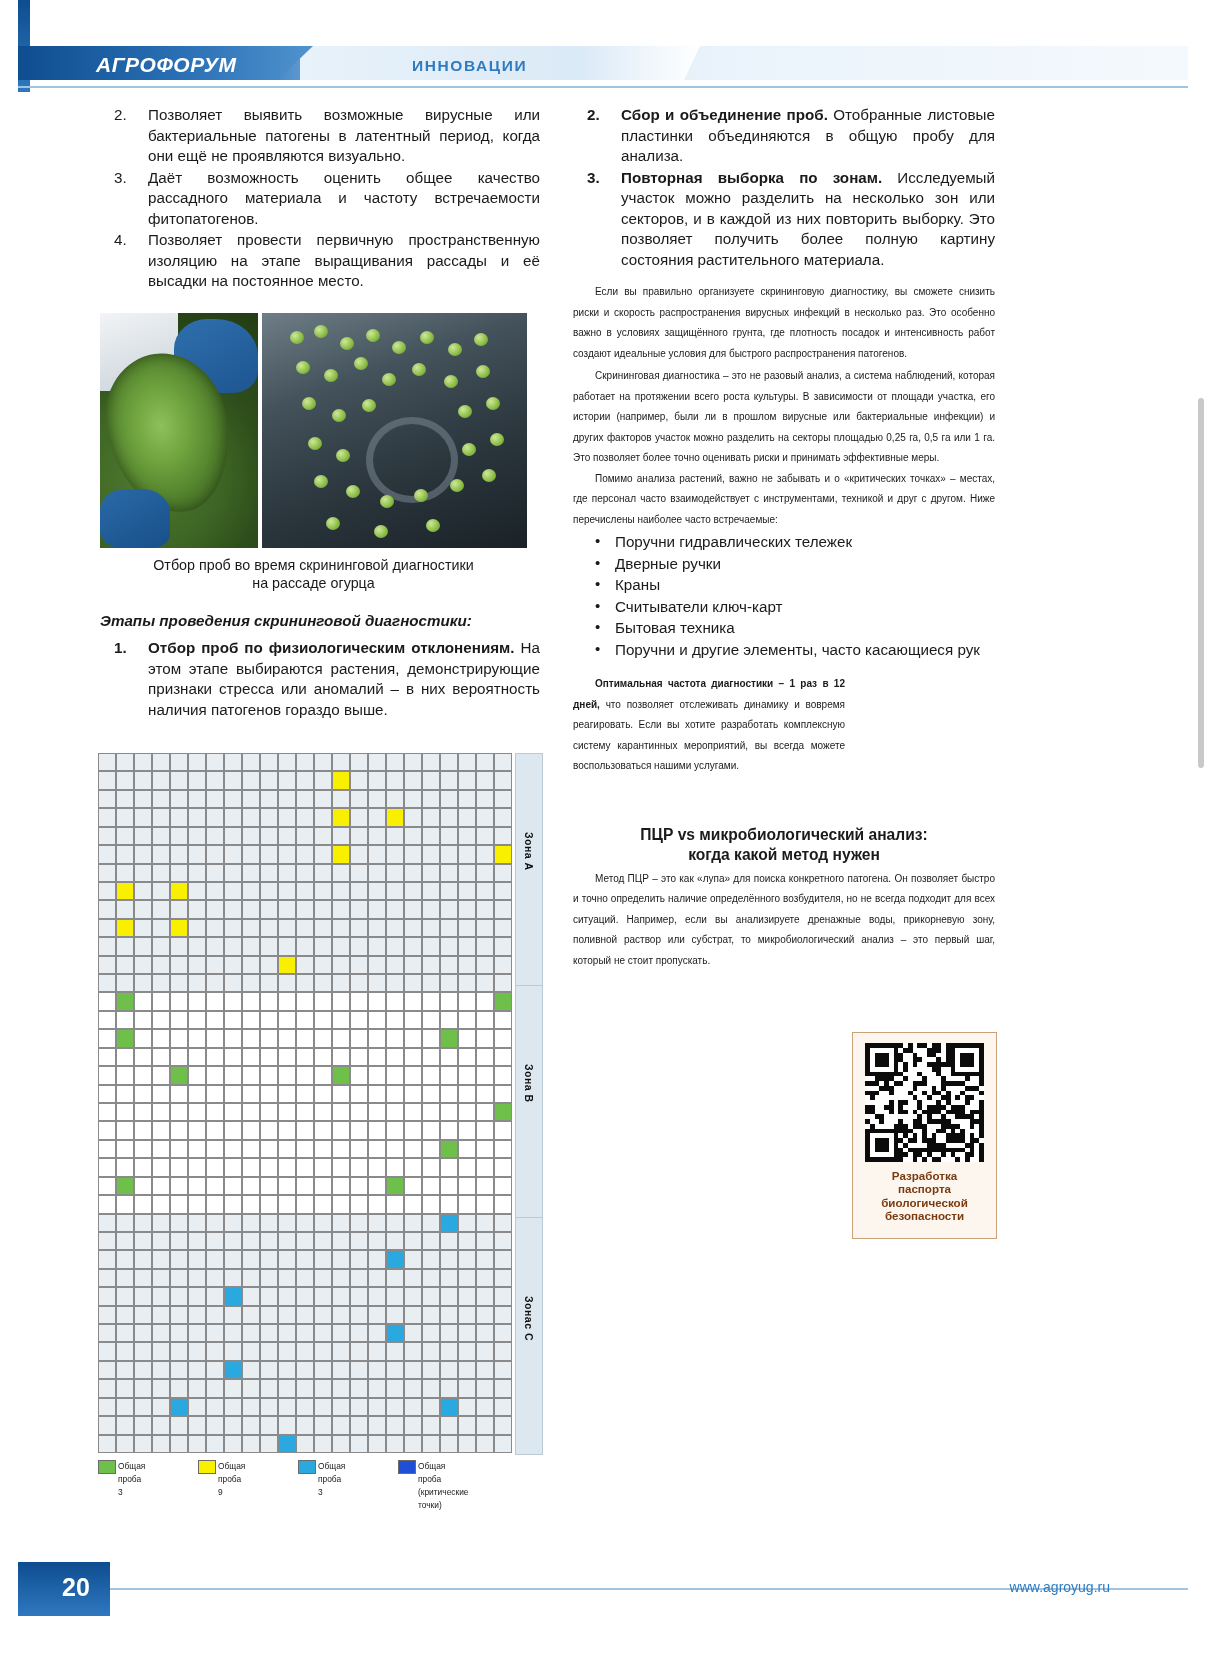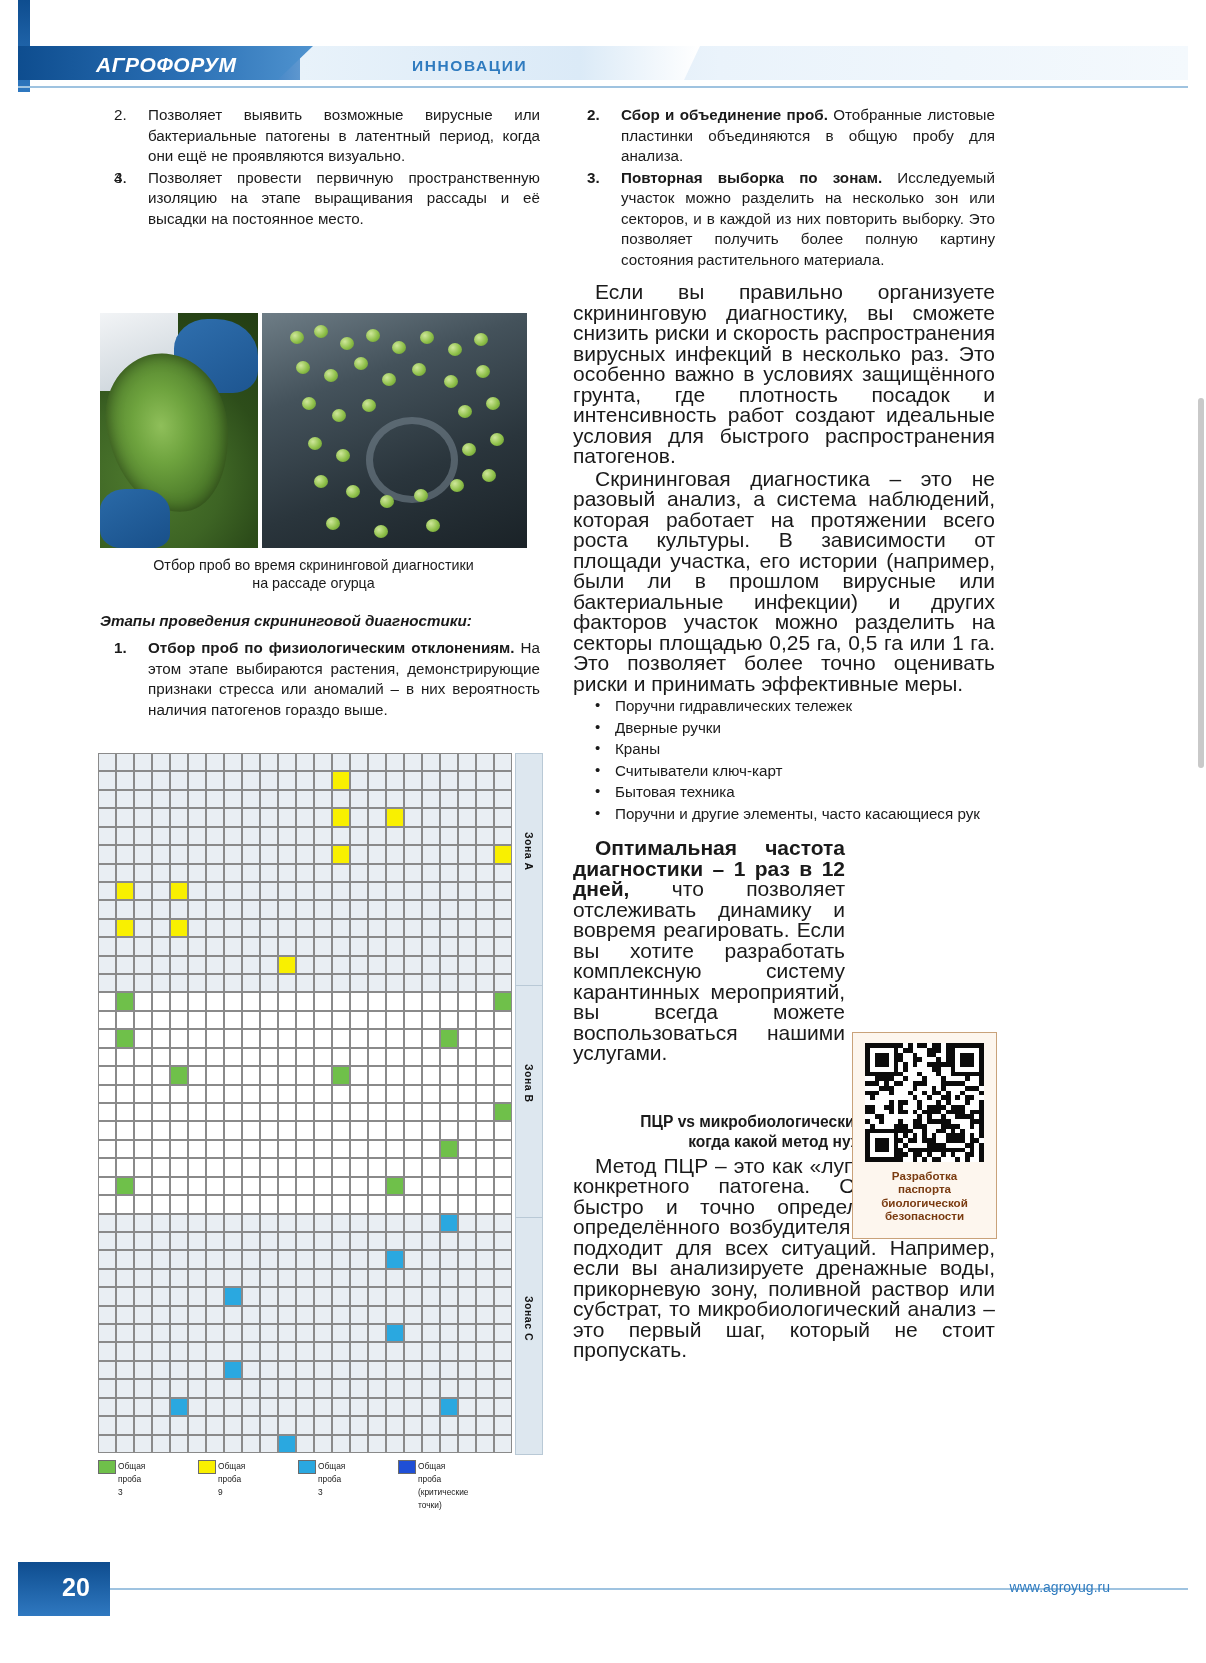--- a/index.html
+++ b/index.html
@@ -46,21 +46,21 @@
   .left-edge {
     position:absolute; left:18px; top:0px; width:12px; height:92px;
     background:linear-gradient(180deg,#0e4d8f,#2f78c0);
   }
 
   
   .col-left { position:absolute; left:100px; top:105px; width:440px; }
   .col-right { position:absolute; left:573px; top:105px; width:422px; }
 
   p.body, li.body, .body {
-    font-size:21px; line-height:20.5px; text-align:justify;
+    font-size:10px; line-height:20.5px; text-align:justify;
     margin:0 0 0 0;
   }
   .indent { text-indent:22px; }
 
   ol.num { list-style:none; margin:0; padding:0; }
   ol.num li {
     position:relative; padding-left:48px; margin-bottom:1px;
     font-size:15.2px; line-height:20.5px; text-align:justify;
   }
   ol.num li .n {
@@ -196,20 +196,21 @@
 </div>
 
 <div class="col-left">
   <ol class="num">
     <li class="plain">
       <span class="n">2.</span>
       <span>Позволяет выявить возможные вирусные или бактериальные патогены в латентный период, когда они ещё не проявляются визуально.</span>
     </li>
     <li class="plain">
       <span class="n">3.</span>
+      <span>Даёт возможность оценить общее качество рассадного материала и частоту встречаемости фитопатогенов.</span>
     </li>
     <li class="plain">
       <span class="n">4.</span>
       <span>Позволяет провести первичную пространственную изоляцию на этапе выращивания рассады и её высадки на постоянное место.</span>
     </li>
   </ol>
 </div>
 
 <div class="photos">
   <div class="photo photo-a">
@@ -1188,20 +1189,21 @@
     <li>
       <span class="n">3.</span>
       <span class="b">Повторная выборка по зонам.</span><span> Исследуемый участок можно разделить на несколько зон или секторов, и в каждой из них повторить выборку. Это позволяет получить более полную картину состояния растительного материала.</span>
     </li>
   </ol>
 
   <p class="body indent" style="margin-top:12px;">Если вы правильно организуете скрининговую диагностику, вы сможете снизить риски и скорость распространения вирусных инфекций в несколько раз. Это особенно важно в условиях защищённого грунта, где плотность посадок и интенсивность работ создают идеальные условия для быстрого распространения патогенов.</p>
   <p class="body indent" style="margin-top:2px;">Скрининговая диагностика – это не разовый анализ, а система наблюдений, которая работает на протяжении всего роста культуры. В зависимости от площади участка, его истории (например, были ли в прошлом вирусные или бактериальные инфекции) и других факторов участок можно разделить на секторы площадью 0,25 га, 0,5 га или 1 га. Это позволяет более точно оценивать риски и принимать эффективные меры.</p>
 
 
+  <p class="body indent">Помимо анализа растений, важно не забывать и о «критических точках» – местах, где персонал часто взаимодействует с инструментами, техникой и друг с другом. Ниже перечислены наиболее часто встречаемые:</p>
 
   <ul class="dots" style="margin-top:2px;">
     <li><span class="d">•</span><span>Поручни гидравлических тележек</span></li>
     <li><span class="d">•</span><span>Дверные ручки</span></li>
     <li><span class="d">•</span><span>Краны</span></li>
     <li><span class="d">•</span><span>Считыватели ключ-карт</span></li>
     <li><span class="d">•</span><span>Бытовая техника</span></li>
     <li><span class="d">•</span><span>Поручни и другие элементы, часто касающиеся рук</span></li>
   </ul>
 

